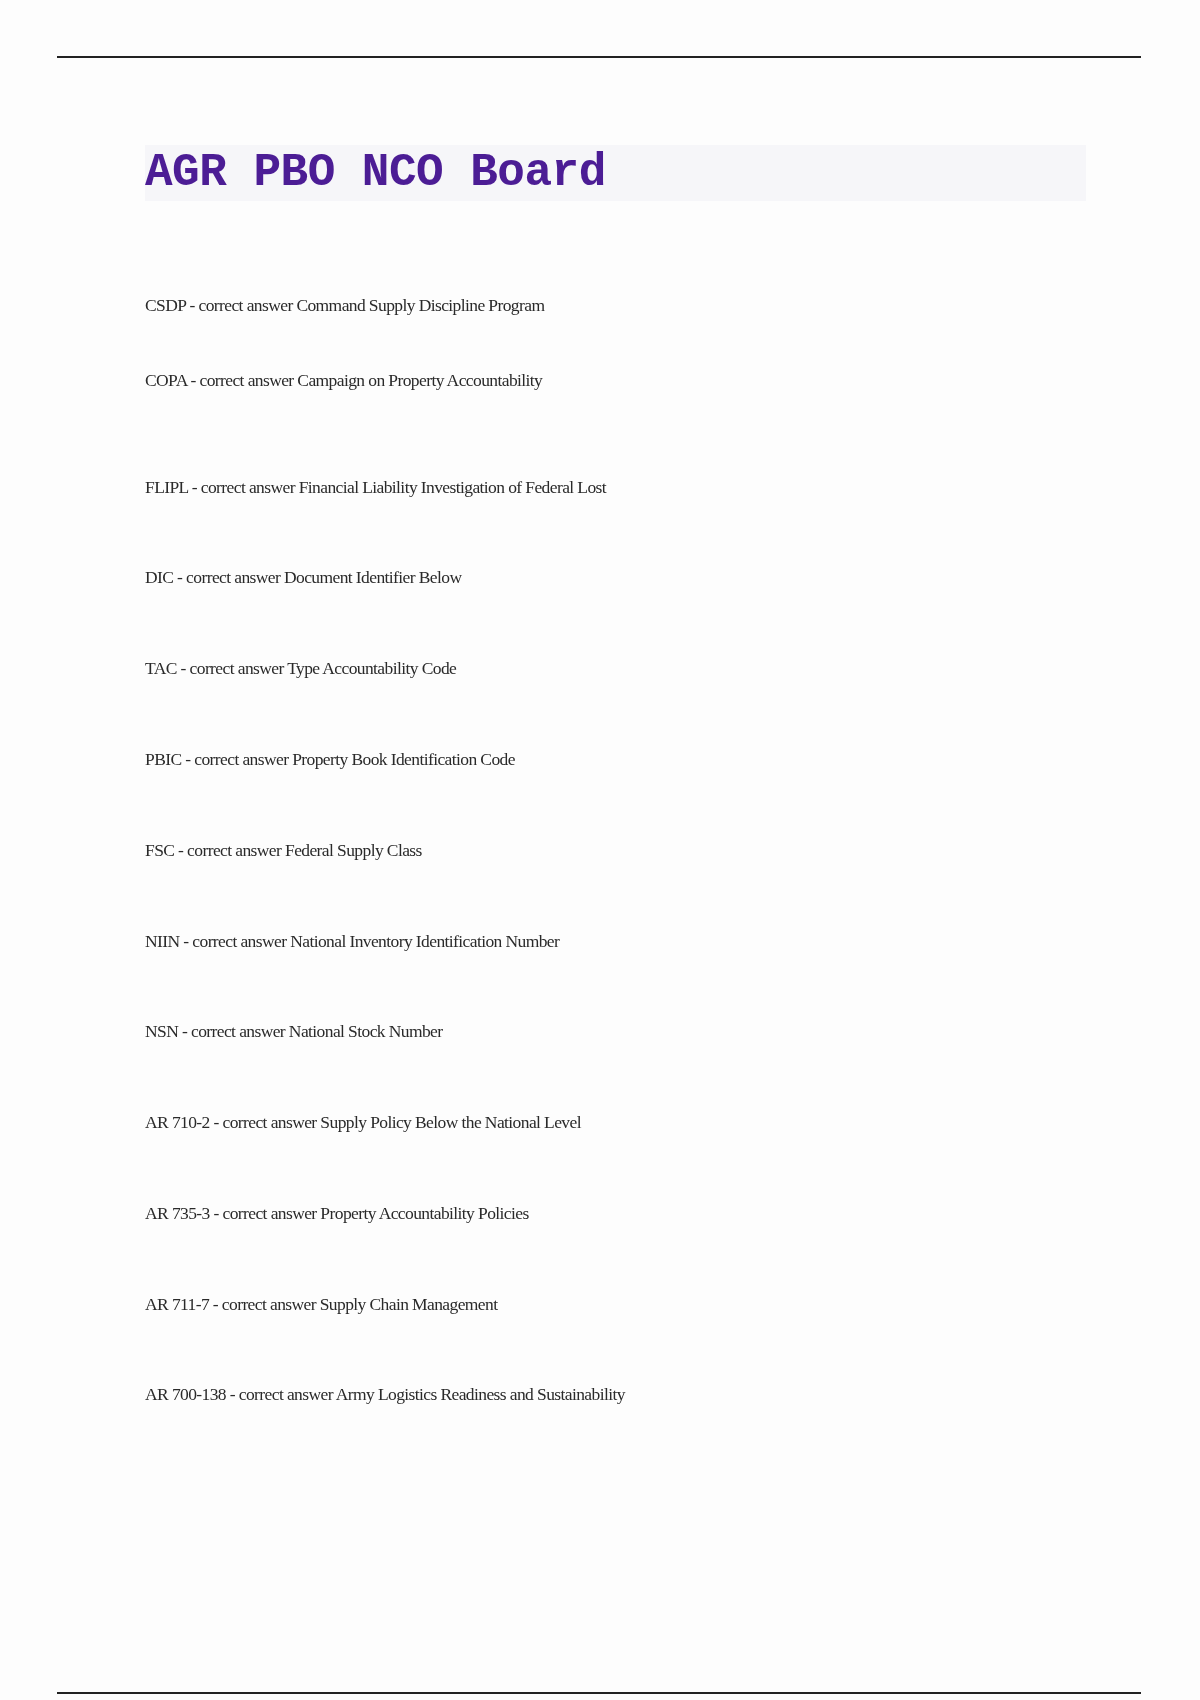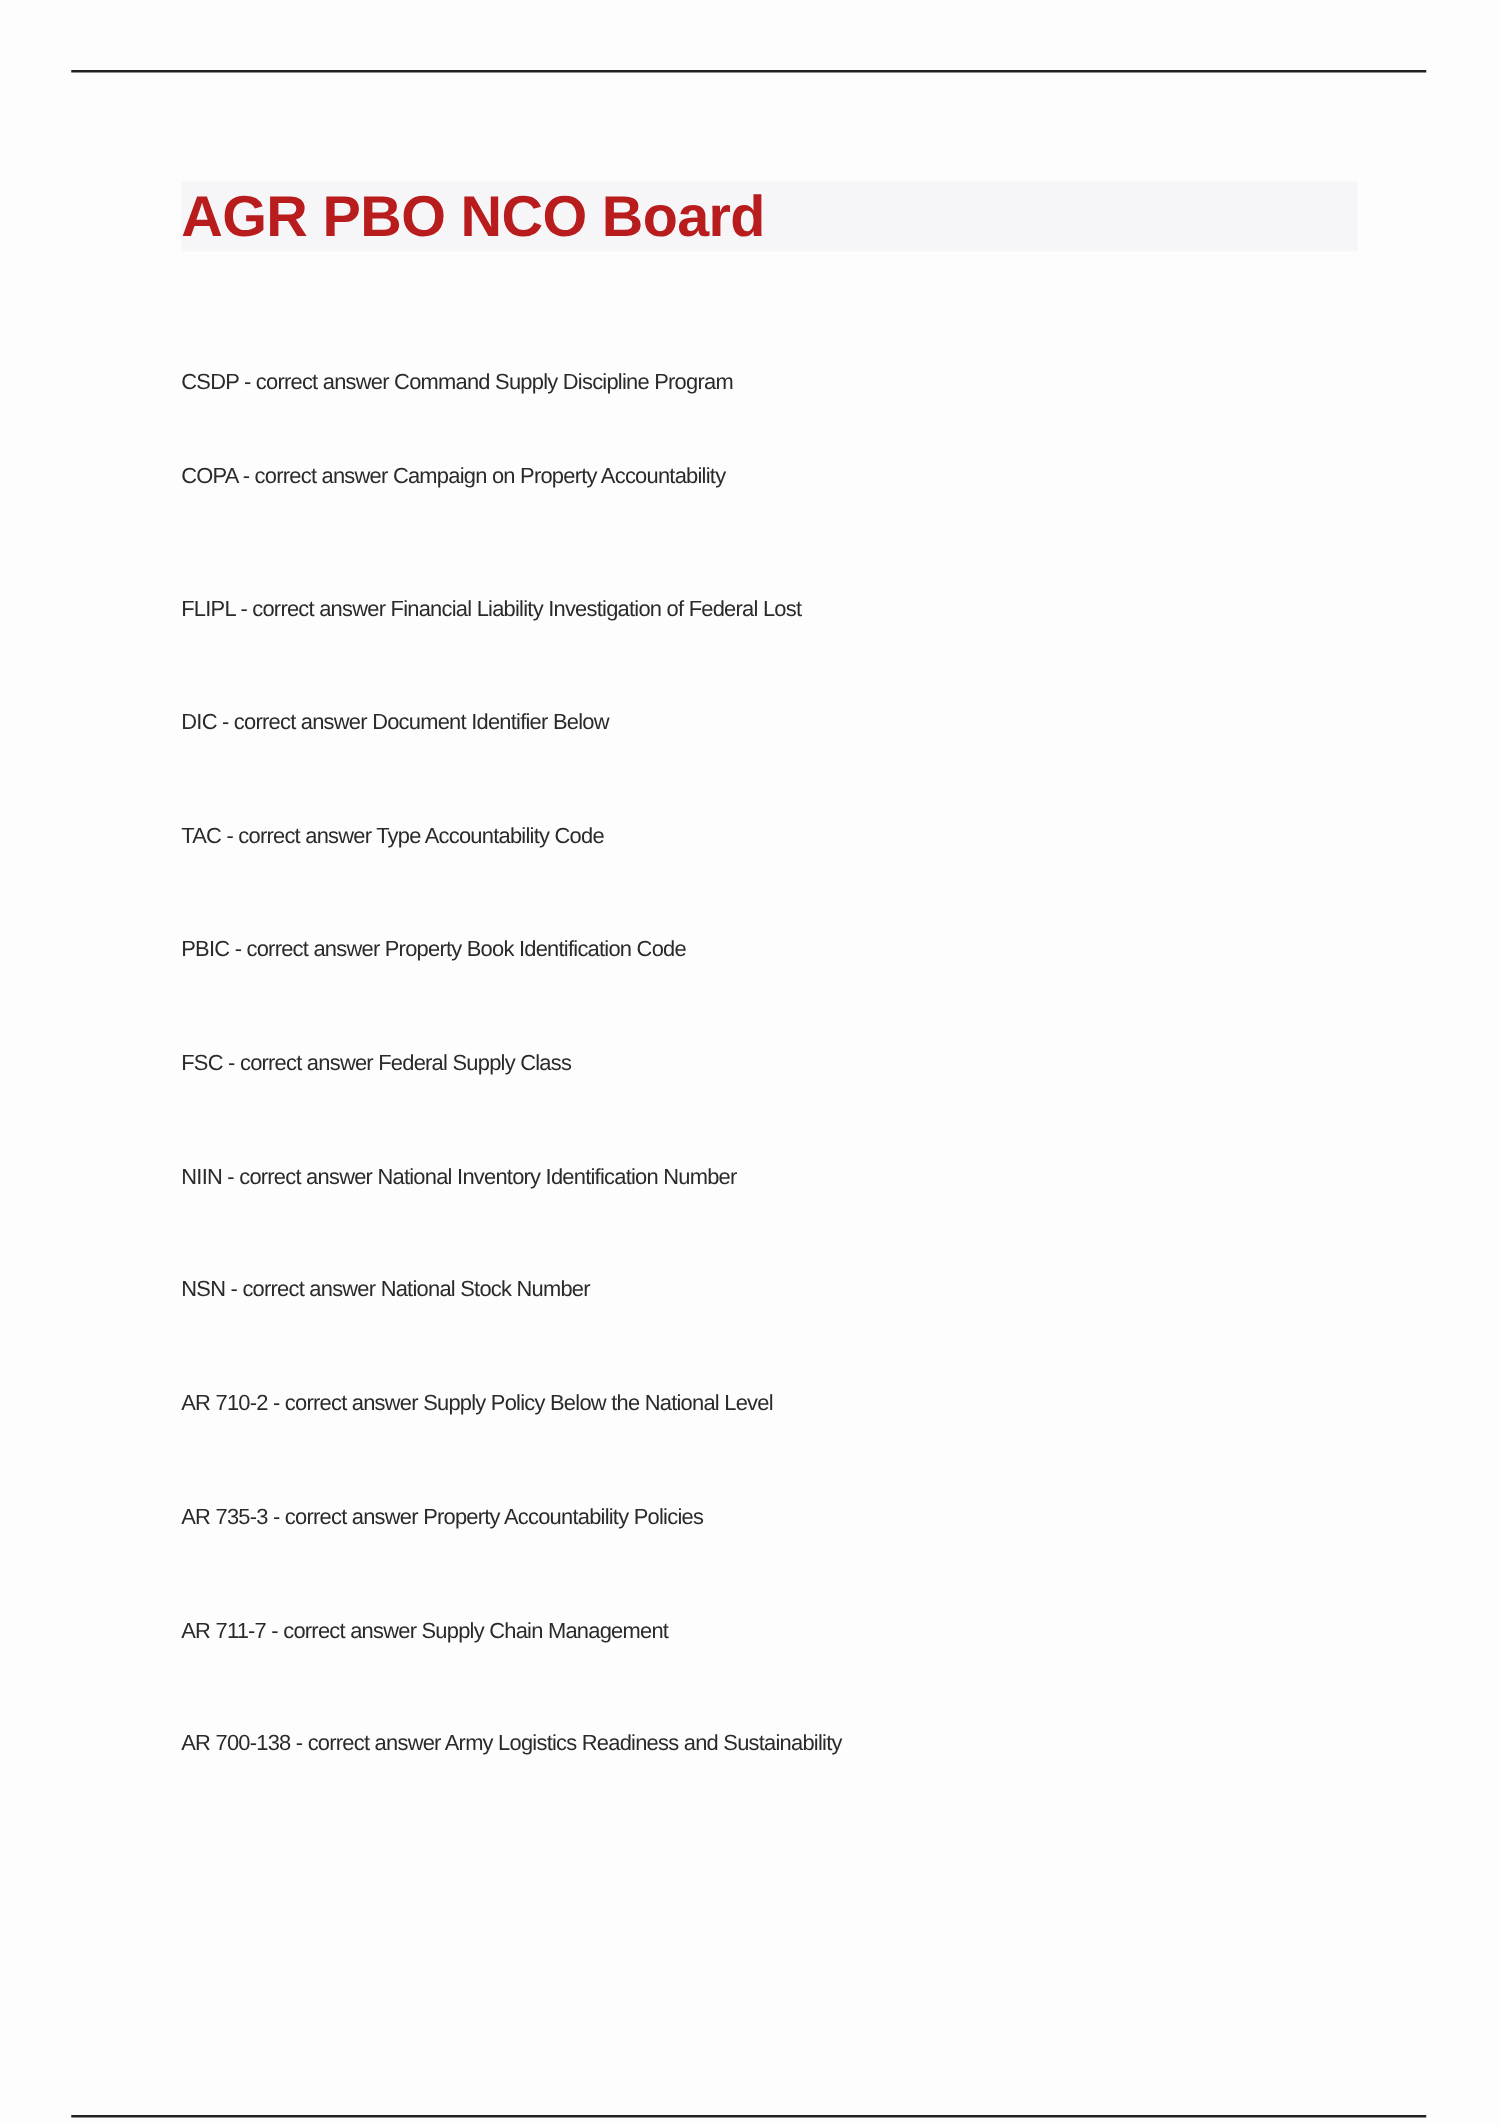--- a/index.html
+++ b/index.html
@@ -2,22 +2,22 @@
 <html><head>
 <meta charset="utf-8">
 <style>
   html, body { margin:0; padding:0; background:#fdfdfd; }
   body { width:1200px; height:1700px; position:relative; overflow:hidden; }
   .rule { position:absolute; left:57px; width:1084px; height:2px; background:#222; }
   .rule.top { top:56px; }
   .rule.bottom { top:1692px; }
   .title-box { position:absolute; left:145px; top:145px; width:941px; height:56px; background:#f6f6f9; }
   .title { position:absolute; left:145px; top:145px; height:56px; line-height:56px;
-    font-family:Liberation Sans, sans-serif; font-weight:bold; font-size:46px; color:#b91c1c; letter-spacing:-0.5px; }
-  .item { position:absolute; left:145px; font-family:Liberation Sans, sans-serif; font-size:17.5px;
+    font-family:Liberation Mono, monospace; font-weight:bold; font-size:46px; color:#4c1d95; letter-spacing:-0.5px; }
+  .item { position:absolute; left:145px; font-family:Liberation Serif, serif; font-size:17.5px;
     color:#2a2a2a; letter-spacing:-0.6px; line-height:24px; white-space:nowrap; }
 </style>
 </head>
 <body>
 
 <div class="rule top"></div>
 <div class="title-box"></div>
 <div class="title">AGR PBO NCO Board</div>
 
 <div class="item" style="top:293px">CSDP - correct answer Command Supply Discipline Program</div>

